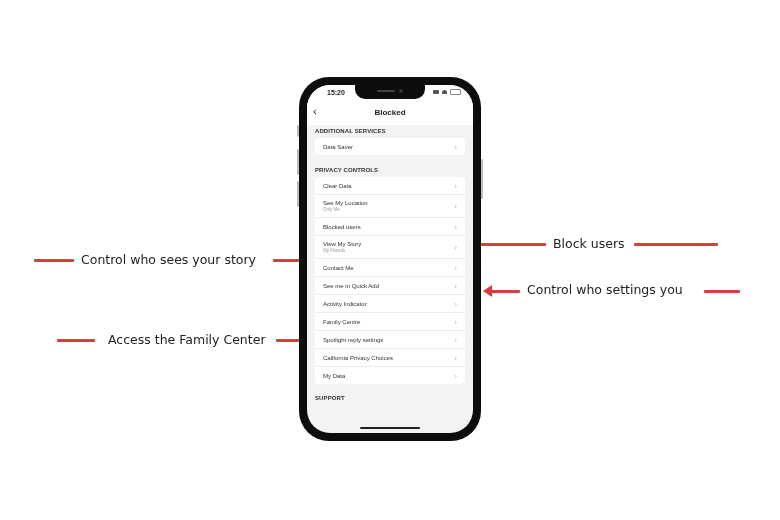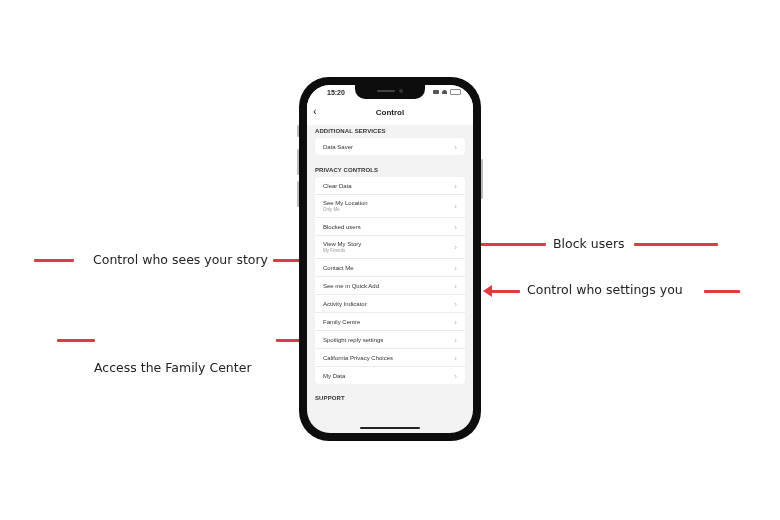--- a/index.html
+++ b/index.html
@@ -50,26 +50,26 @@
     .anno { position: absolute; font-family: "DejaVu Sans", sans-serif; font-size: 12.5px; color: #222; white-space: nowrap; }
     .line { position: absolute; height: 3px; background: #e03a3e; border-radius: 1px; }
     .arrow-r, .arrow-l { position: absolute; width: 0; height: 0; border-top: 6px solid transparent; border-bottom: 6px solid transparent; }
     .arrow-r { border-left: 9px solid #e03a3e; }
     .arrow-l { border-right: 9px solid #e03a3e; }
   </style>
 </head>
 <body>
 
 <div class="line" style="left:34px; top:259px; width:40px;"></div>
-<div class="anno" style="left:93px; top:252px;">Control who sees your story</div>
+<div class="anno" style="left:81px; top:252px;">Control who sees your story</div>
 <div class="line" style="left:273px; top:259px; width:36px;"></div>
 <div class="arrow-r" style="left:307px; top:254.5px;"></div>
 
 <div class="line" style="left:57px; top:339px; width:38px;"></div>
-<div class="anno" style="left:94px; top:332px;margin-top:28px;">Access the Family Center</div>
+<div class="anno" style="left:108px; top:332px;">Access the Family Center</div>
 <div class="line" style="left:276px; top:339px; width:33px;"></div>
 <div class="arrow-r" style="left:307px; top:334.5px;"></div>
 
 <div class="arrow-l" style="left:461px; top:238.5px;"></div>
 <div class="line" style="left:468px; top:243px; width:78px;"></div>
 <div class="anno" style="left:553px; top:236px;text-align:right;">Block users</div>
 <div class="line" style="left:634px; top:243px; width:84px;"></div>
 
 <div class="arrow-l" style="left:483px; top:285px;"></div>
 <div class="line" style="left:490px; top:289.5px; width:30px;"></div>
@@ -90,21 +90,21 @@
     <div class="statusbar">
       <span class="time">15:20</span>
       <div class="icons">
         <span class="sig"></span>
         <span class="wifi"></span>
         <span class="batt"></span>
       </div>
     </div>
     <div class="navbar">
       <span class="back">‹</span>
-      <div class="title">Control</div>
+      <div class="title">Blocked</div>
     </div>
 
     <div class="content">
 
       <div class="section-header" style="padding-top:3px;">ADDITIONAL SERVICES</div>
       <div class="group">
         <div class="row">
           <span class="label">Data Saver</span>
           <span class="chev">›</span>
         </div>

